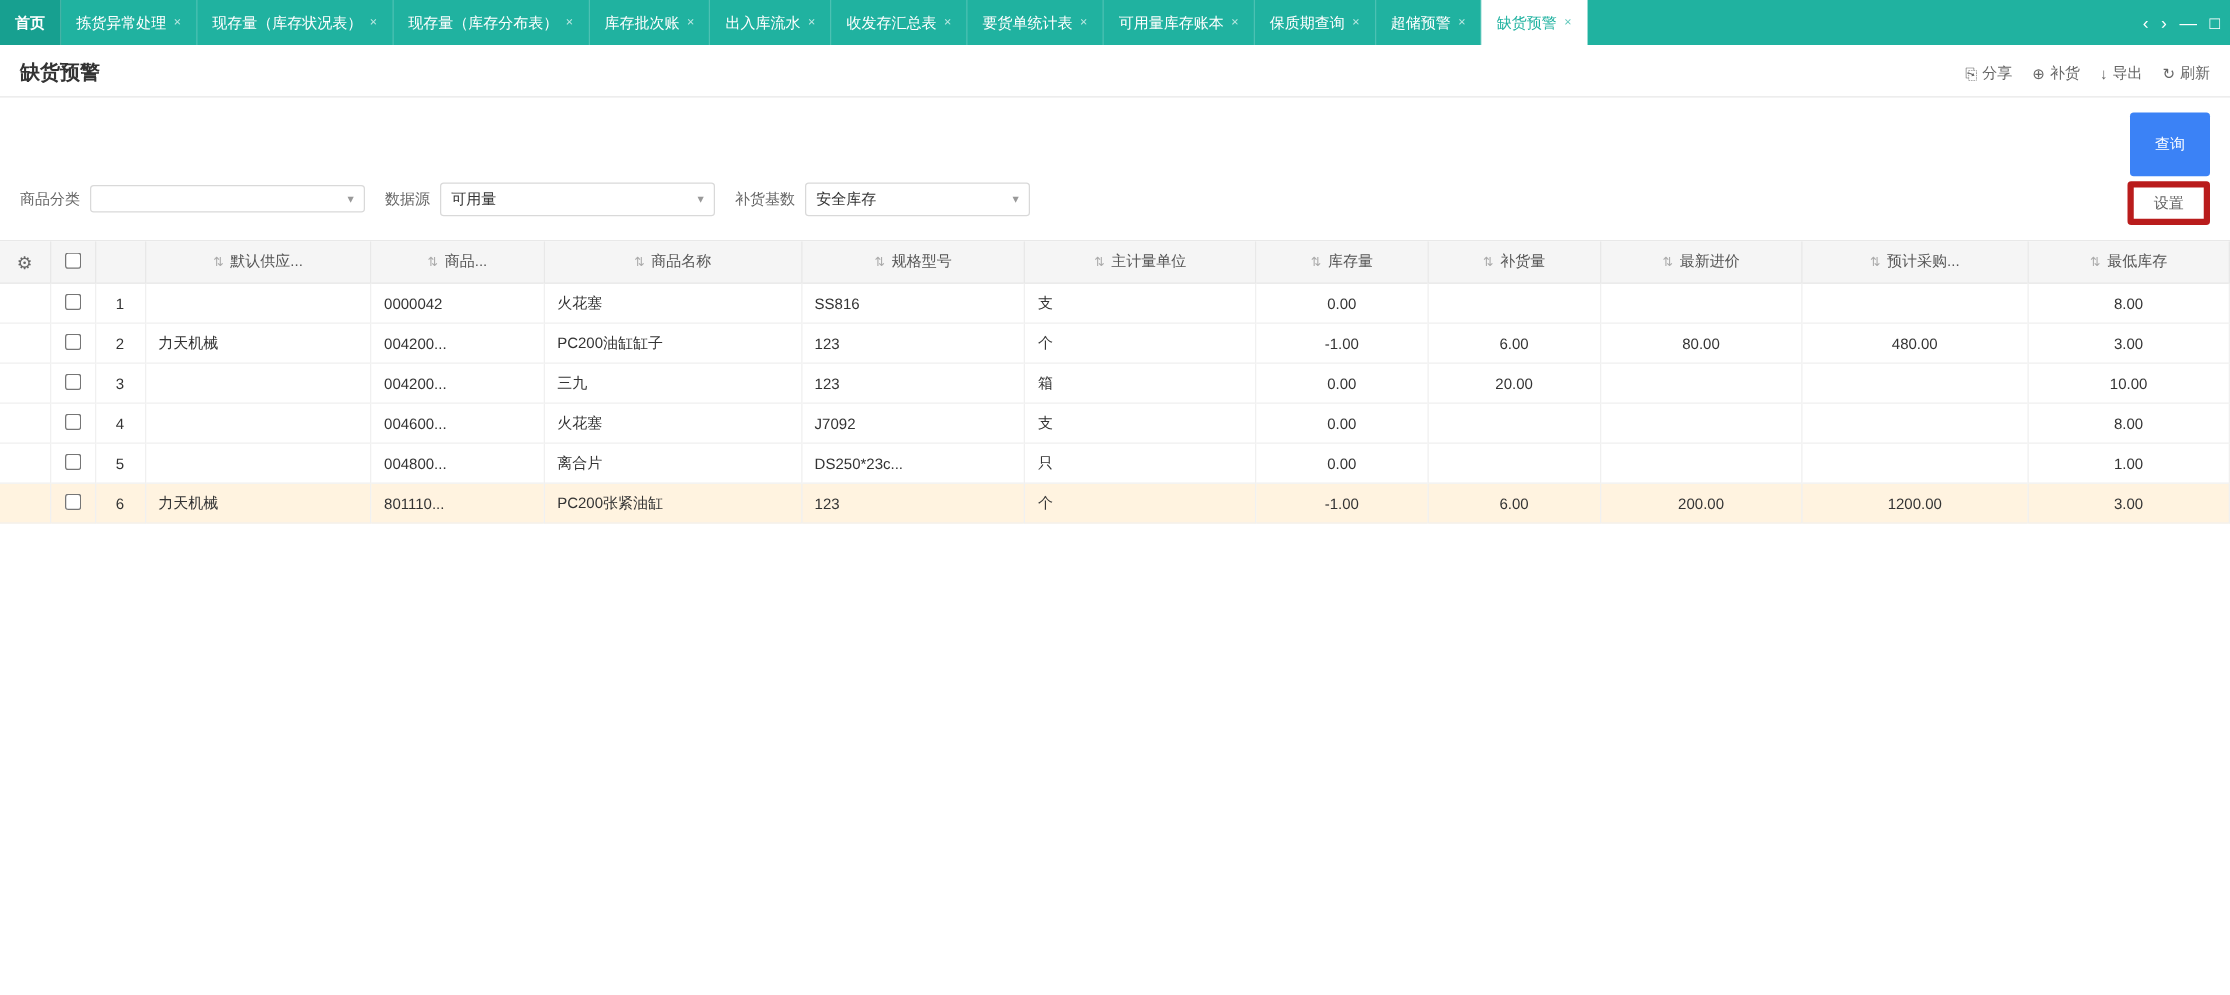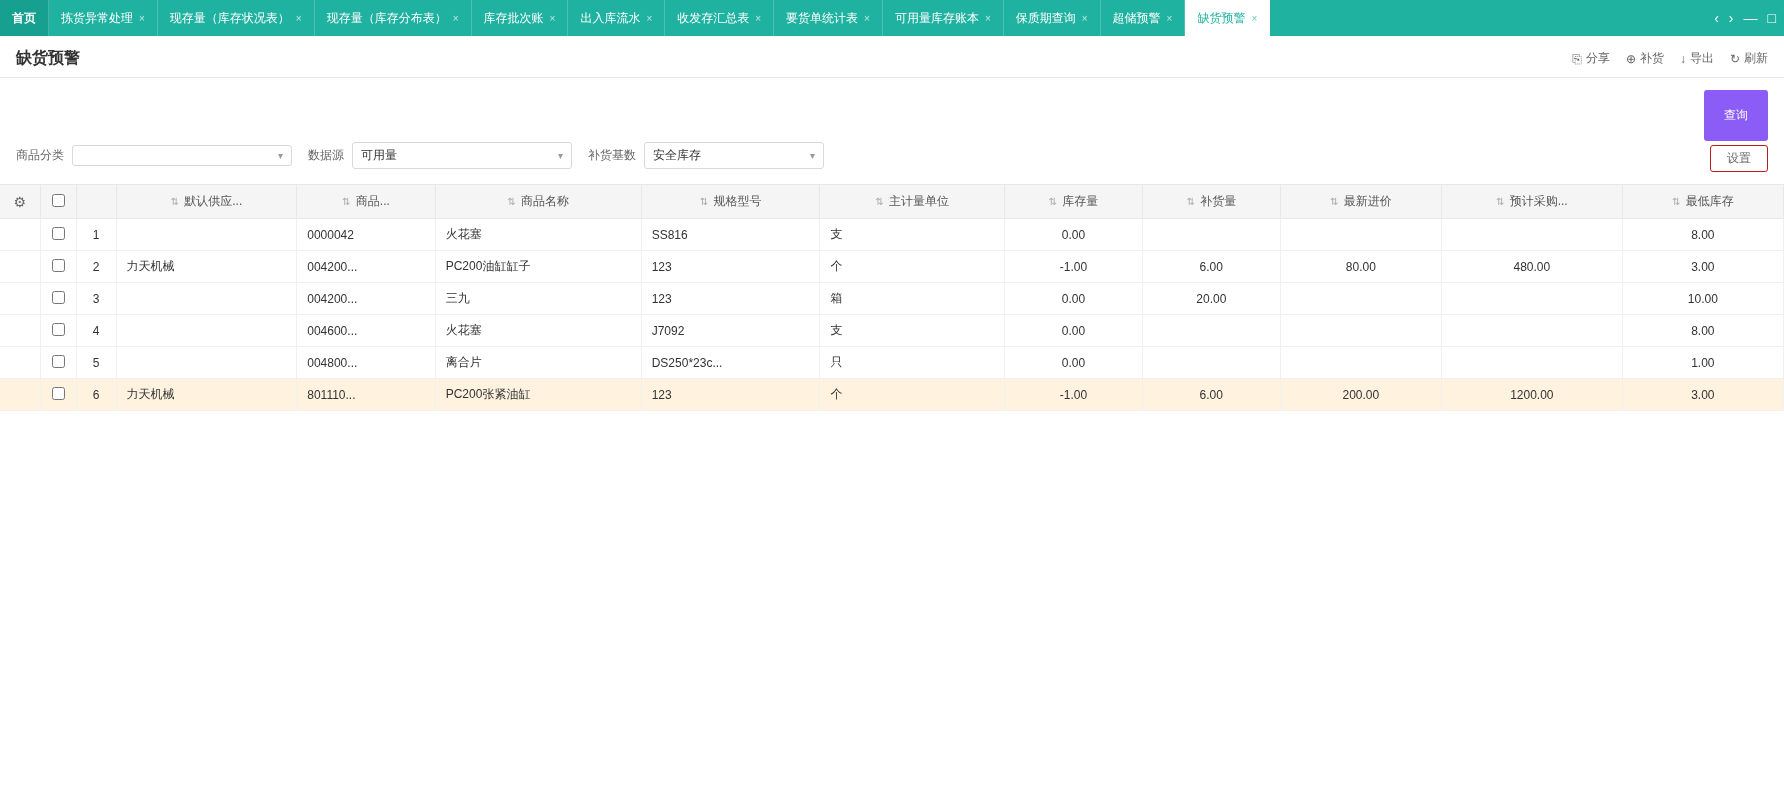--- a/index.html
+++ b/index.html
@@ -110,32 +110,32 @@
     .filter-select-medium { min-width: 220px; }
     .filter-select-small { min-width: 180px; }
     .filter-actions {
       margin-left: auto;
       display: flex;
       flex-direction: column;
       gap: 4px;
       align-items: flex-end;
     }
     .btn-query {
-      background: #8b5cf6;
+      background: #3b82f6;
       color: #fff;
       border: none;
       border-radius: 3px;
       padding: 17px 20px;
       cursor: pointer;
       font-size: 12px;
     }
     .btn-settings {
       background: #fff;
       color: #666;
-      border: 1px solid #b91c1c;
+      border: 5px solid #b91c1c;
       border-radius: 3px;
       padding: 4px 16px;
       cursor: pointer;
       font-size: 12px;
     }
 
     
     .table-container {
       padding: 0;
       overflow-x: auto;

